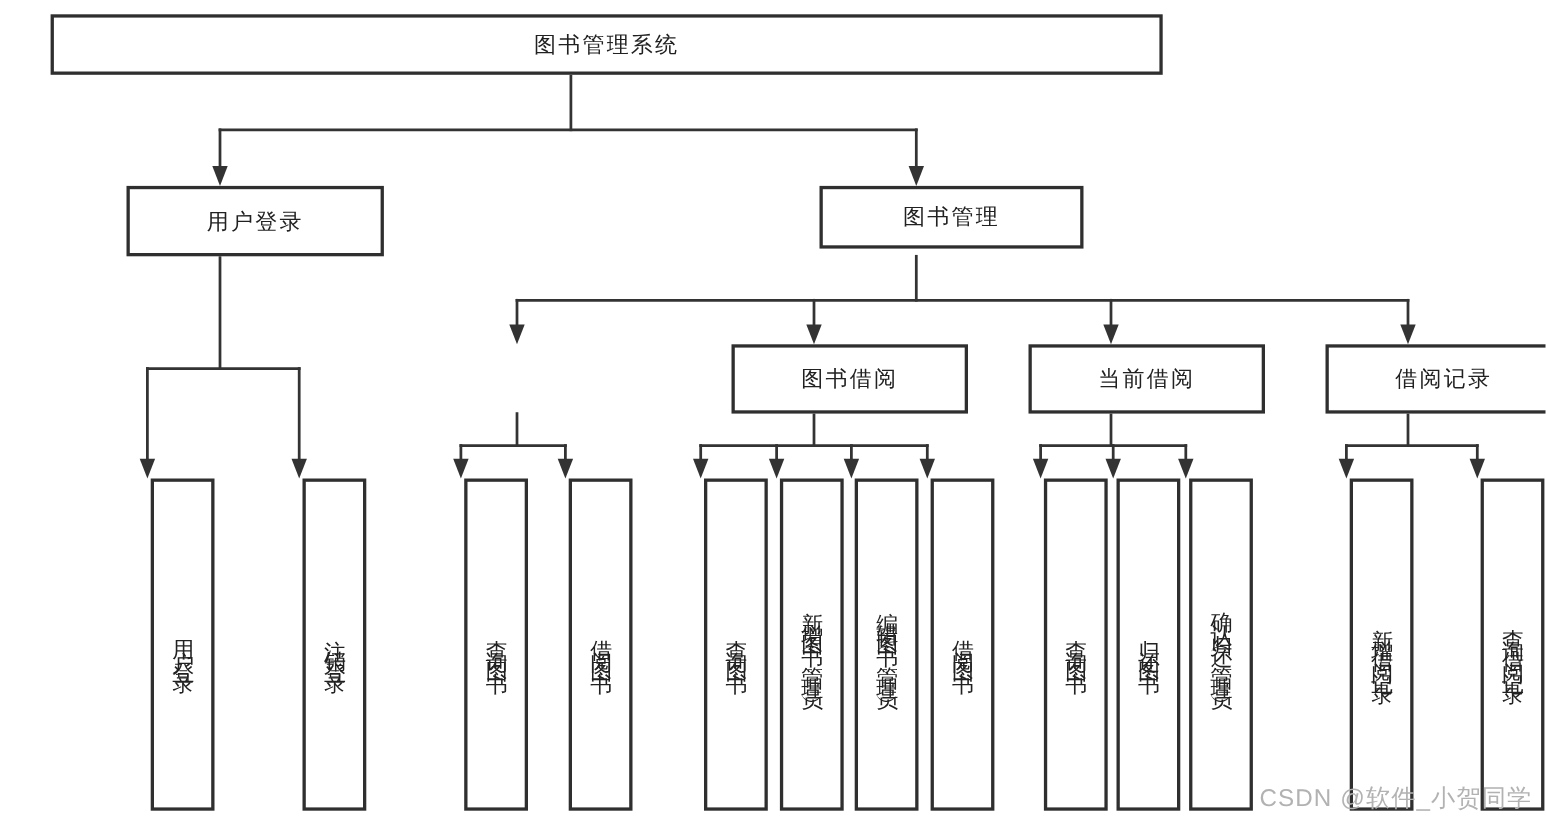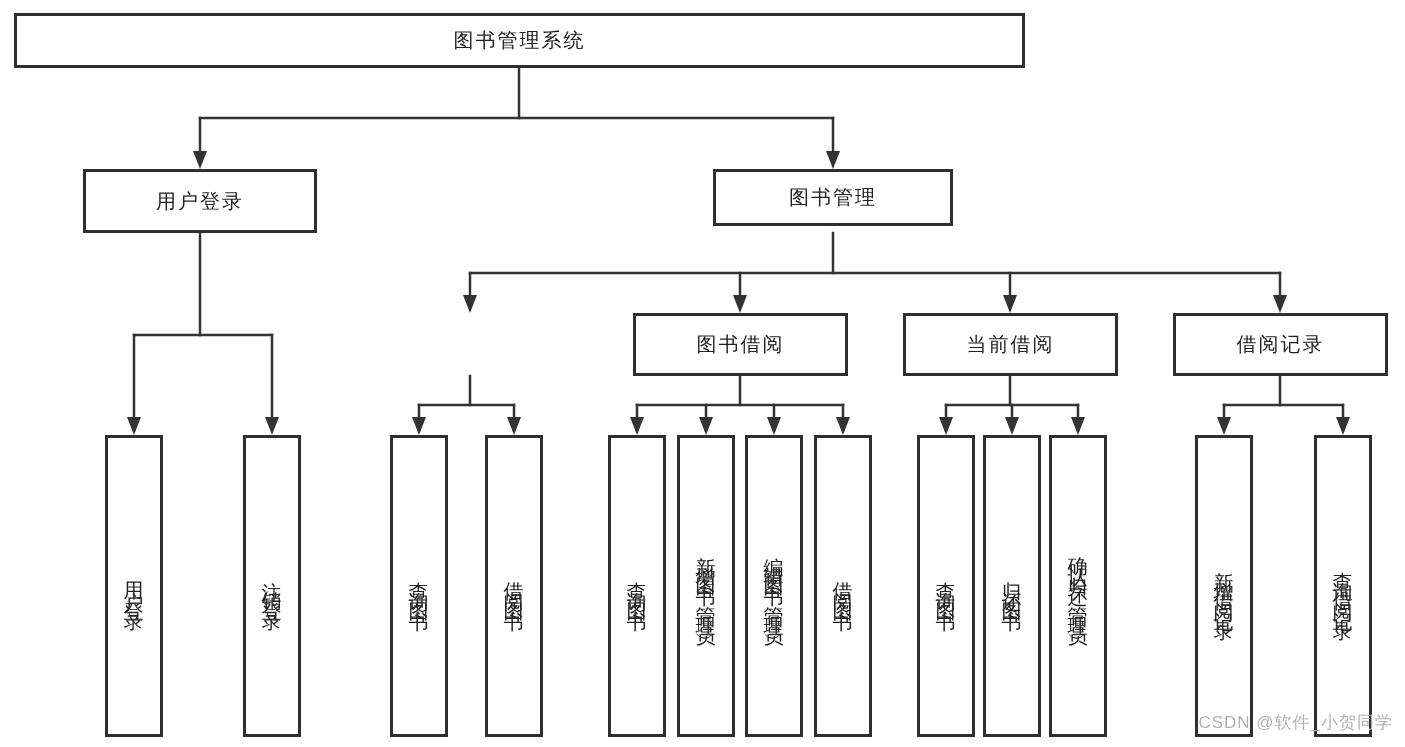--- a/index.html
+++ b/index.html
@@ -11,29 +11,30 @@
     width:1405px;height:747px;background:var(--background);
     font-family:"Liberation Sans", sans-serif;color:var(--text);
   }
   .stage{position:relative;width:1405px;height:747px;overflow:hidden;background:var(--background);}
   svg.connectors{position:absolute;left:0;top:0;width:1405px;height:747px;}
   .node{
     position:absolute;box-sizing:border-box;background:var(--box-fill);
     border:3px solid var(--box-border);
     display:flex;align-items:center;justify-content:center;
     color:var(--text);
+    margin-left:32px;
   }
   .node.h{font-size:20px;letter-spacing:2px;white-space:nowrap;}
   .node.v{
     writing-mode:vertical-rl;text-orientation:mixed;
     font-size:20px;line-height:1;letter-spacing:10px;
   }
   .watermark{
     position:absolute;right:12px;top:711px;
-    font-size:17px;letter-spacing:1px;color:var(--watermark);
+    font-size:22px;letter-spacing:1px;color:var(--watermark);
     white-space:nowrap;
   }
 </style>
 </head>
 <body>
 
 <div class="stage">
 
   <svg class="connectors" viewBox="0 0 1405 747" xmlns="http://www.w3.org/2000/svg" stroke="var(--line)" stroke-width="2.5" fill="var(--line)" stroke-linecap="square">
 

